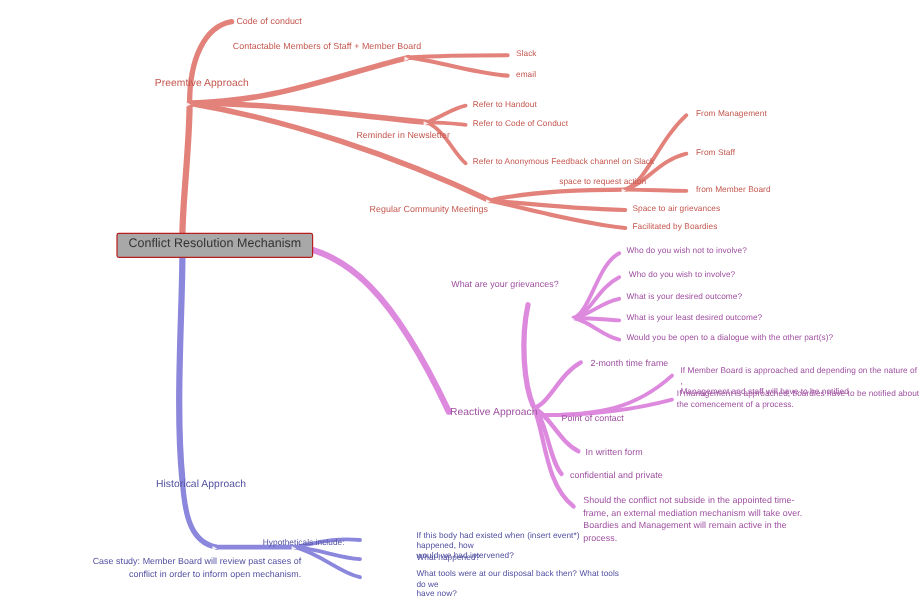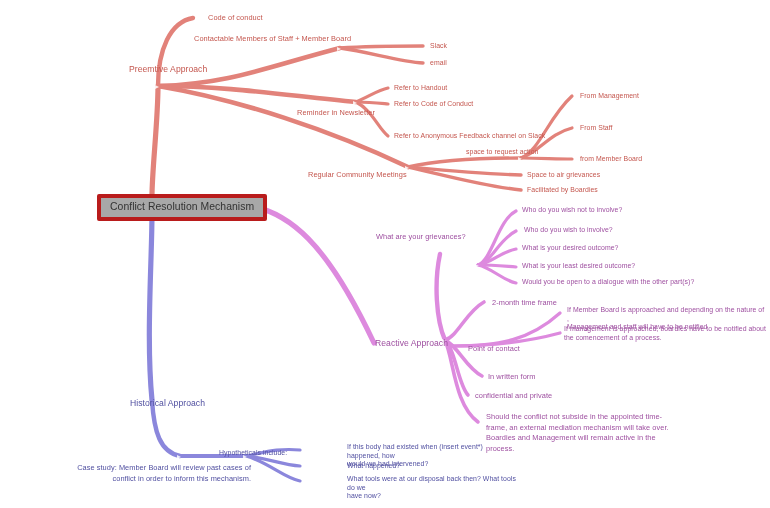--- a/index.html
+++ b/index.html
@@ -17,21 +17,21 @@
     line-height:9.2px;
     letter-spacing:0.05px;
     white-space:pre-line;
     user-select:none;
   }
   .node.root{
     font-size:10.4px;
     line-height:12px;
     color:#333333;
     background:#a8a8a8;
-    border:4px solid #b91c1c;
+    border:1px solid #b91c1c;
     border-radius:2px;
     padding:3px 9px 4px 9px;
     white-space:nowrap;
   }
   .node.l1{font-size:8.6px;line-height:10px;}
   .node.l2{font-size:7.4px;line-height:9px;}
   .node.l3{font-size:6.9px;line-height:8.6px;}
   .c-coral{color:#c4564e;}
   .c-orchid{color:#9e4fa0;}
   .c-peri{color:#504fa0;padding-left:39px;}
@@ -147,21 +147,21 @@
       <path d="M243,455 l4,2 l-4,2 z" fill="#ffffff"></path>
       <path d="M353,101 l4,2 l-4,2 z" fill="#ffffff"></path>
       <path d="M337,47 l4,2 l-4,2 z" fill="#ffffff"></path>
     </g>
   </svg>
 
   <div class="node root" style="left:97px;top:194px;">Conflict Resolution Mechanism</div>
 
   <div class="node l1 c-coral nowrap" style="left:89px;top:64px;margin-left:40px;">Preemtive Approach</div>
 
-  <div class="node l2 c-coral nowrap" style="left:208px;top:13px;">Code of conduct</div>
+  <div class="node l2 c-coral nowrap" style="left:197px;top:13px;">Code of conduct</div>
 
   <div class="node l2 c-coral nowrap" style="left:194px;top:34px;text-align:center;">Contactable Members of Staff + Member Board</div>
 
   <div class="node l3 c-coral nowrap" style="left:430px;top:42px;">Slack</div>
 
   <div class="node l3 c-coral nowrap" style="left:430px;top:59px;">email</div>
 
   <div class="node l2 c-coral nowrap" style="left:267px;top:108px;padding-left:30px;">Reminder in Newsletter</div>
 
   <div class="node l3 c-coral nowrap" style="left:394px;top:84px;">Refer to Handout</div>
@@ -213,21 +213,21 @@
   <div class="node l2 c-orchid nowrap" style="left:475px;top:391px;">confidential and private</div>
 
   <div class="node l2 c-orchid" style="left:486px;top:412px;width:195px;line-height:10.5px;">Should the conflict not subside in the appointed time-
 frame, an external mediation mechanism will take over.
 Boardies and Management will remain active in the
 process.</div>
 
   <div class="node l1 c-peri nowrap" style="left:91px;top:398px;">Historical Approach</div>
 
   <div class="node l2 c-peri ralign" style="left:22px;top:462px;width:190px;line-height:11px;">Case study: Member Board will review past cases of
-conflict in order to inform this mechanism.</div>
+conflict in order to inform open mechanism.</div>
 
   <div class="node l3 c-peri nowrap" style="left:180px;top:449px;">Hypotheticals include:</div>
 
   <div class="node l3 c-peri" style="left:308px;top:443px;width:170px;">If this body had existed when (insert event*) happened, how
 would we had intervened?</div>
 
   <div class="node l3 c-peri nowrap" style="left:308px;top:462px;">What happened?</div>
 
   <div class="node l3 c-peri" style="left:308px;top:475px;width:170px;">What tools were at our disposal back then? What tools do we
 have now?</div>

